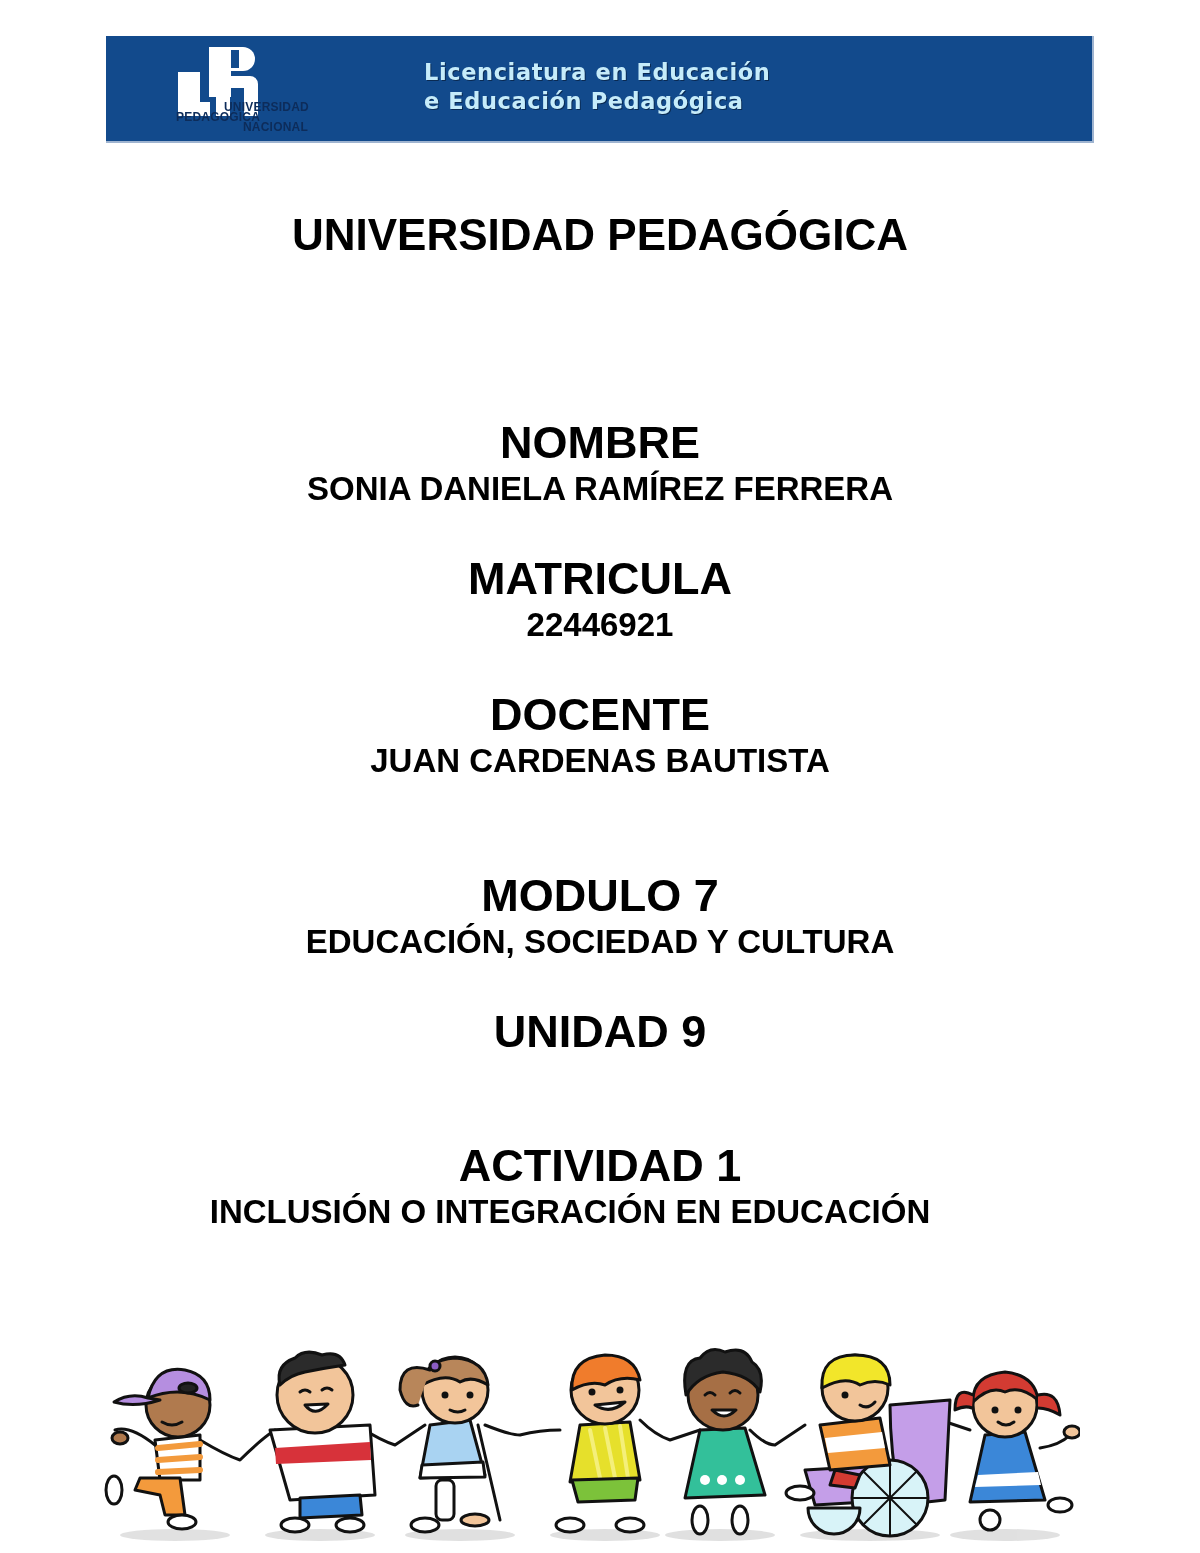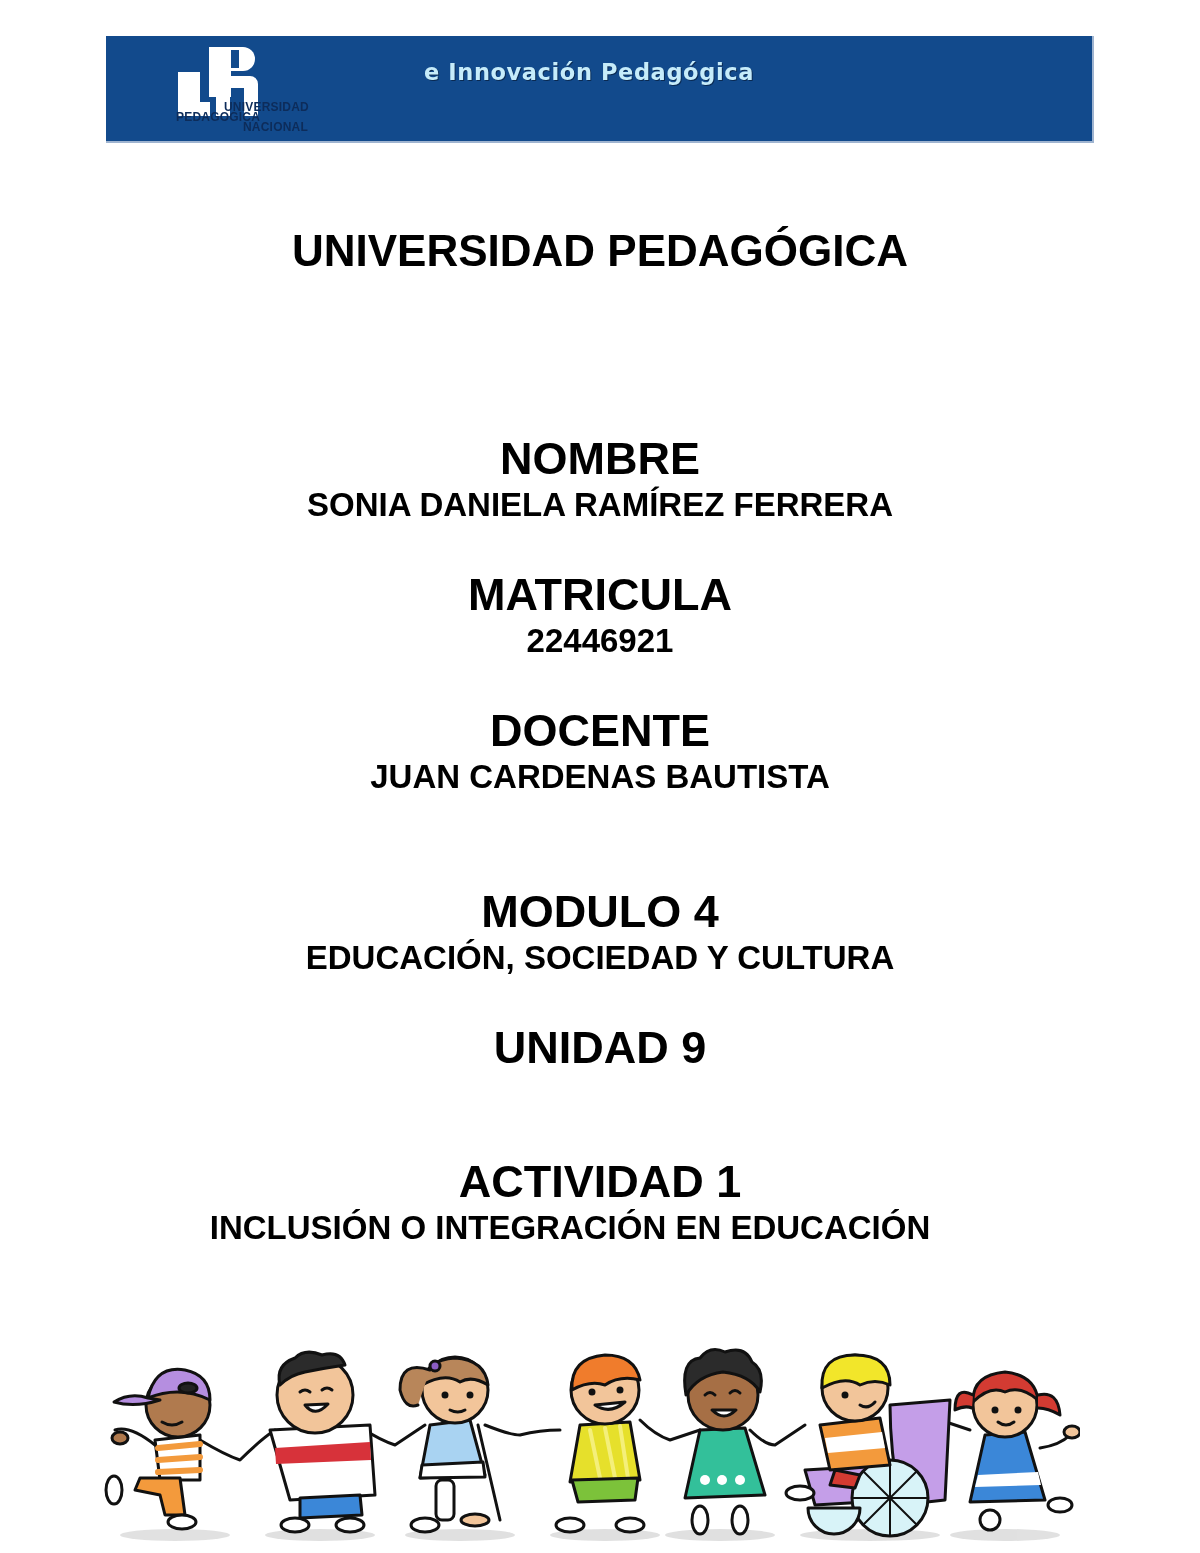--- a/index.html
+++ b/index.html
@@ -16,21 +16,21 @@
       position: absolute; font-family: "Liberation Sans", sans-serif; font-weight: bold;
       color: #0d2c5a; font-size: 12px; line-height: 12px; letter-spacing: 0.2px;
     }
     .banner-title {
       position: absolute; left: 318px; top: 22px;
       font-family: "DejaVu Sans", sans-serif; font-weight: bold;
       color: #c6ecfa; font-size: 22.5px; line-height: 29px; letter-spacing: 0.6px;
       text-shadow: 1px 1px 0 #0a2a52;
     }
 
-    .block { position: absolute; left: 0; width: 1200px; text-align: center; font-weight: bold; margin-top: 16px; }
+    .block { position: absolute; left: 0; width: 1200px; text-align: center; font-weight: bold; }
     .uni { font-size: 44px; line-height: 60px; top: 205px; }
     .lbl { font-size: 45px; line-height: 46px; }
     .val { font-size: 33px; line-height: 46px; }
     .u { text-decoration-thickness: 3px; text-underline-offset: 6px; }
 
     .kids { position: absolute; left: 100px; top: 1330px; width: 980px; height: 223px; }
   </style>
 </head>
 <body>
 
@@ -45,21 +45,22 @@
     <rect x="2" y="28" width="14" height="44" fill="#ffffff"></rect>
     <rect x="16" y="58" width="18" height="14" fill="#ffffff"></rect>
 
     <path d="M40 32 h34 a8 8 0 0 1 8 8 v32 h-14 v-28 h-14 v28 h-14 z" fill="#ffffff"></path>
   </svg>
   <div class="logo-text" style="left:118px; top:65px;">UNIVERSIDAD</div>
   <div class="logo-text" style="left:70px; top:75px;">PEDAGOGICA</div>
   <div class="logo-text" style="left:102px; top:85px;margin-left:35px;">NACIONAL</div>
 
   <div class="banner-title">
-    <div>e Innovación Pedagógica</div>
+    <div>Licenciatura en Educación</div>
+    <div>e Educación Pedagógica</div>
   </div>
 </div>
 
 <div class="block uni">
   <div>UNIVERSIDAD PEDAGÓGICA</div>
 </div>
 
 <div class="block lbl" style="top:420px;">NOMBRE</div>
 <div class="block val" style="top:466px;">
   <span class="u">SONIA DANIELA RAMÍREZ FERRERA</span>
@@ -68,21 +69,21 @@
 <div class="block lbl" style="top:556px;">MATRICULA</div>
 <div class="block val" style="top:602px;">
   <span class="u">22446921</span>
 </div>
 
 <div class="block lbl" style="top:692px;">DOCENTE</div>
 <div class="block val" style="top:738px;">
   <span class="u">JUAN CARDENAS BAUTISTA</span>
 </div>
 
-<div class="block lbl" style="top:873px;">MODULO 4</div>
+<div class="block lbl" style="top:873px;">MODULO 7</div>
 <div class="block val" style="top:919px;">
   <span class="u">EDUCACIÓN, SOCIEDAD Y CULTURA</span>
 </div>
 
 <div class="block lbl" style="top:1009px;">UNIDAD 9</div>
 
 <div class="block lbl" style="top:1143px;">ACTIVIDAD 1</div>
 <div class="block val" style="top:1189px; left:-30px;">
   <span class="u">INCLUSIÓN O INTEGRACIÓN EN EDUCACIÓN</span>
 </div>

